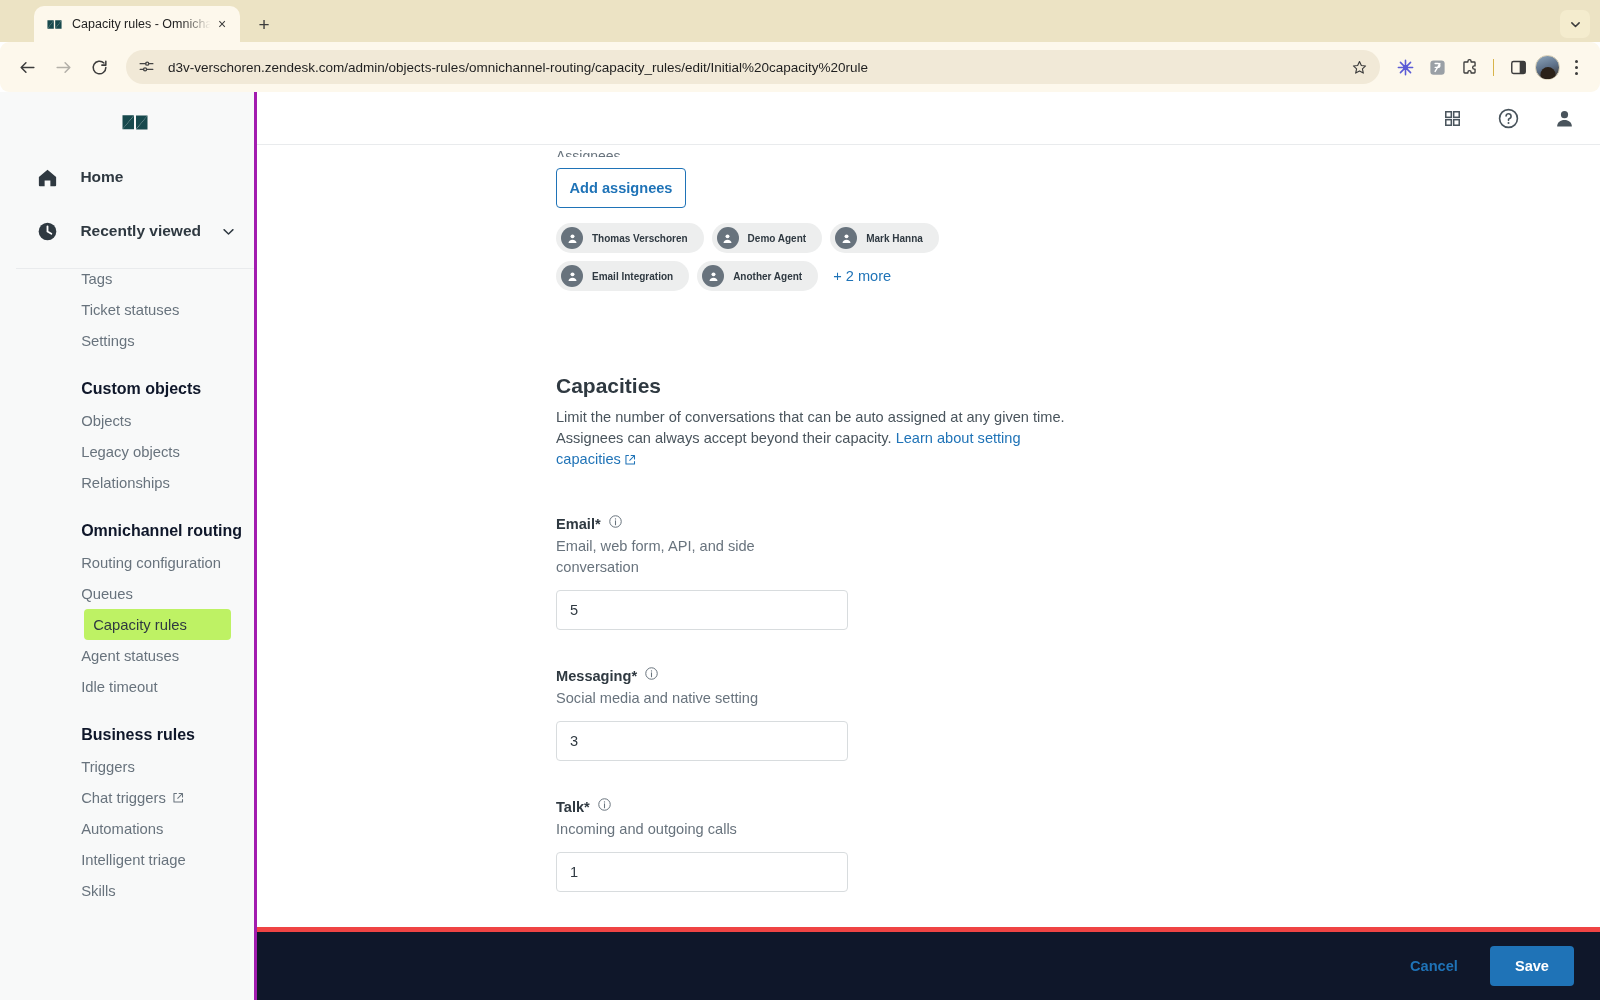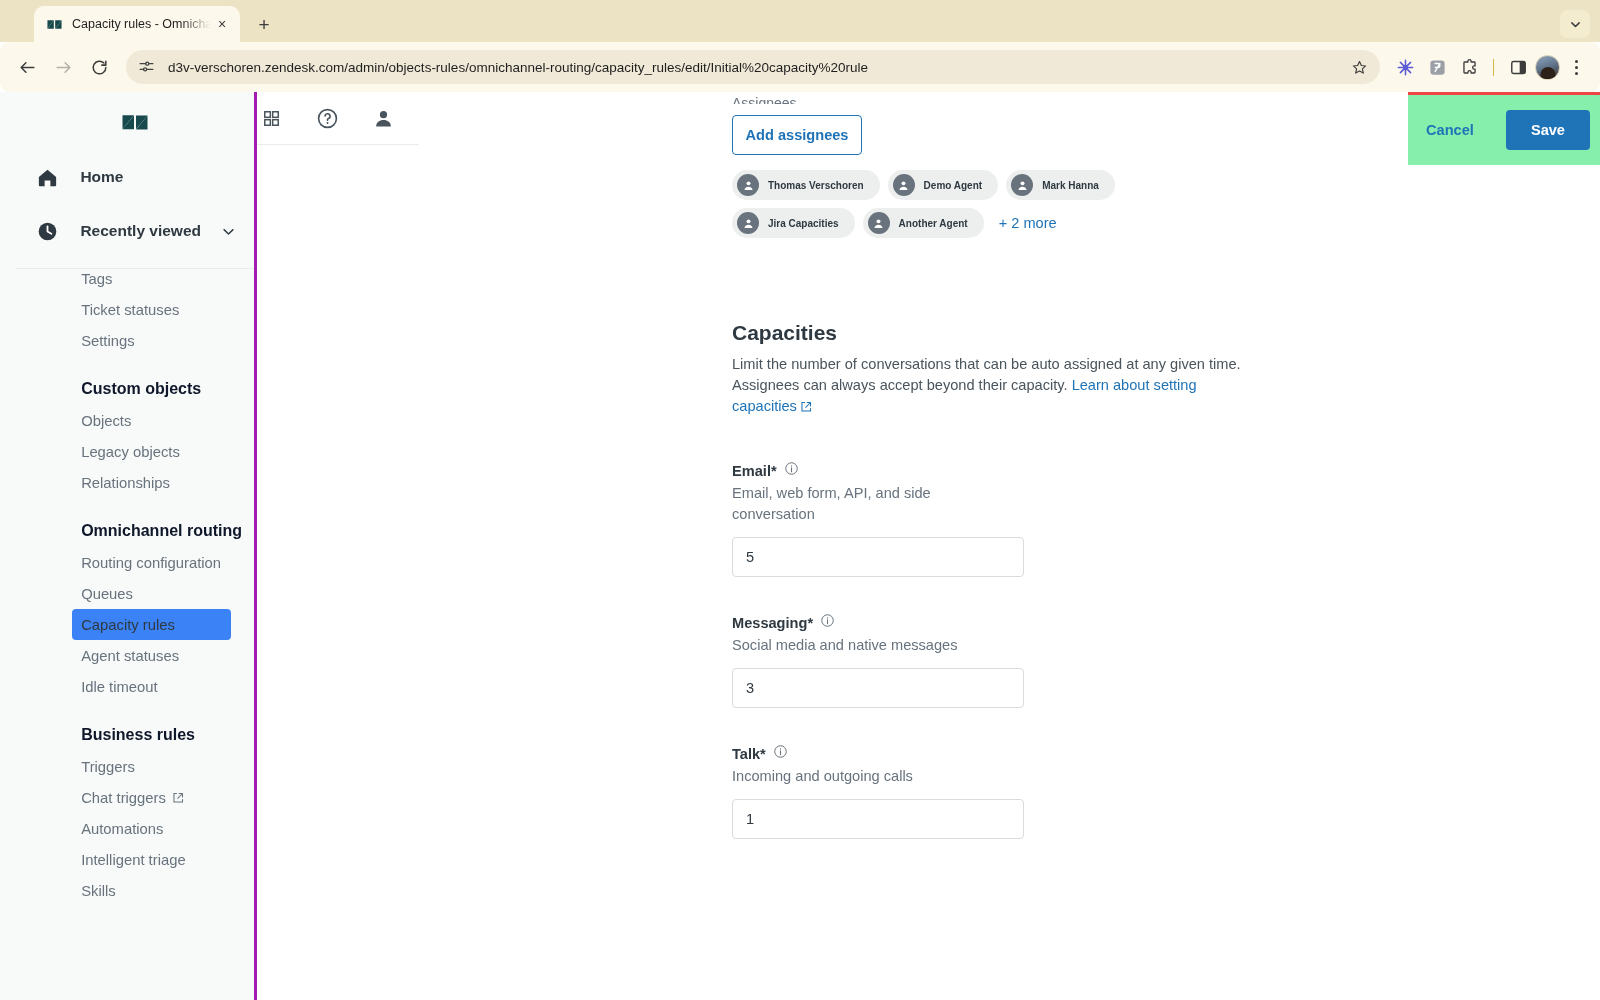--- a/index.html
+++ b/index.html
@@ -123,29 +123,29 @@
   .active-section .lbl { font-size: 15.5px; font-weight: bold; color: #2f3941; flex: 1; }
 
   .nav-scroll { flex: 1; overflow: hidden; padding-bottom: 6px; }
   .nav-list { padding-top: 0; }
   .nav-item {
     height: 31px; display: flex; align-items: center;
     padding: 0 10px 0 0; margin: 0 23px 0 54px;
     font-size: 14.8px; color: #68737d; border-radius: 4px;
   }
   .nav-item.clip { margin-top: -6px; }
-  .nav-item.active { background: #3b82f6; color: #2f3941; padding-left: 9px; margin-left: 45px; }
+  .nav-item.active { background: #bef264; color: #2f3941; padding-left: 9px; margin-left: 57px; }
   .nav-group {
     font-size: 16px; font-weight: bold; color: #0f172a;
     margin: 22px 0 5px 54px; height: 22px; display: flex; align-items: center;
   }
   .ext-link-ico { margin-left: 6px; display: inline-flex; }
 
   
-  .main { flex: 1; display: flex; flex-direction: row; min-width: 0; background: #fff; gap: 14px; }
+  .main { flex: 1; display: flex; flex-direction: column; min-width: 0; background: #fff; }
   .app-header {
     height: 53px; flex: none; border-bottom: 1px solid #e9ebed;
     display: flex; align-items: center; justify-content: flex-end;
     padding-right: 22px; gap: 28px;
   }
   .hdr-ico { width: 28px; height: 28px; display: flex; align-items: center; justify-content: center; }
 
   .content {
     flex: 1; overflow: hidden; position: relative;
     padding: 0 0 0 299px;
@@ -192,23 +192,23 @@
   .f-hint { font-size: 14.6px; color: #68737d; line-height: 21px; margin-top: 3px; width: 210px; }
   .f-hint.wide { width: 320px; }
   .f-input {
     margin-top: 12px; width: 292px; height: 40px;
     border: 1px solid #d8dcde; border-radius: 4px; background: #fff;
     display: flex; align-items: center; padding: 0 13px;
     font-size: 14.6px; color: #2f3941;
   }
 
   .footer {
-    height: 73px; flex: none; border-top: 3px solid #ef4444;
+    height: 73px; flex: none; border-top: 5px solid #ef4444;
     display: flex; align-items: center; justify-content: flex-end;
-    padding-right: 10px; gap: 14px; background: #86efac;
+    padding-right: 26px; gap: 14px; background: #0f172a;
   }
   .btn-cancel {
     height: 40px; padding: 0 18px; display: flex; align-items: center;
     color: #1f73b7; font-size: 14.6px; font-weight: bold; background: none; border: none;
   }
   .btn-save {
     height: 40px; padding: 0 25px; display: flex; align-items: center;
     justify-content: center; background: #1f73b7; color: #fff; border: none;
     border-radius: 4px; font-size: 14.6px; font-weight: bold;
   }
@@ -441,21 +441,21 @@
               </span>
             <span class="nm">Mark Hanna</span>
           </div>
           <div class="chip">
             <span class="av">
                 <svg width="13" height="13" viewBox="0 0 24 24">
                   <circle cx="12" cy="8" r="3.6" fill="#fff"></circle>
                   <path d="M4.6 20.5c0-4.1 3.3-6.4 7.4-6.4s7.4 2.3 7.4 6.4z" fill="#fff"></path>
                 </svg>
               </span>
-            <span class="nm">Jira Capacities</span>
+            <span class="nm">Email Integration</span>
           </div>
           <div class="chip">
             <span class="av">
                 <svg width="13" height="13" viewBox="0 0 24 24">
                   <circle cx="12" cy="8" r="3.6" fill="#fff"></circle>
                   <path d="M4.6 20.5c0-4.1 3.3-6.4 7.4-6.4s7.4 2.3 7.4 6.4z" fill="#fff"></path>
                 </svg>
               </span>
             <span class="nm">Another Agent</span>
           </div>
@@ -491,21 +491,21 @@
           <div class="f-label">
             <span class="txt">Messaging*</span>
             <span>
               <svg width="15" height="15" viewBox="0 0 24 24">
                   <circle cx="12" cy="12" r="9.2" stroke="#68737d" stroke-width="1.6" fill="none"></circle>
                   <circle cx="12" cy="7.8" r="1.05" fill="#68737d"></circle>
                   <path d="M12 10.8v6.2" stroke="#68737d" stroke-width="1.7" stroke-linecap="round"></path>
                 </svg>
             </span>
           </div>
-          <div class="f-hint wide">Social media and native messages</div>
+          <div class="f-hint wide">Social media and native setting</div>
           <div class="f-input">3</div>
         </div>
 
         <div class="field">
           <div class="f-label">
             <span class="txt">Talk*</span>
             <span>
               <svg width="15" height="15" viewBox="0 0 24 24">
                   <circle cx="12" cy="12" r="9.2" stroke="#68737d" stroke-width="1.6" fill="none"></circle>
                   <circle cx="12" cy="7.8" r="1.05" fill="#68737d"></circle>

